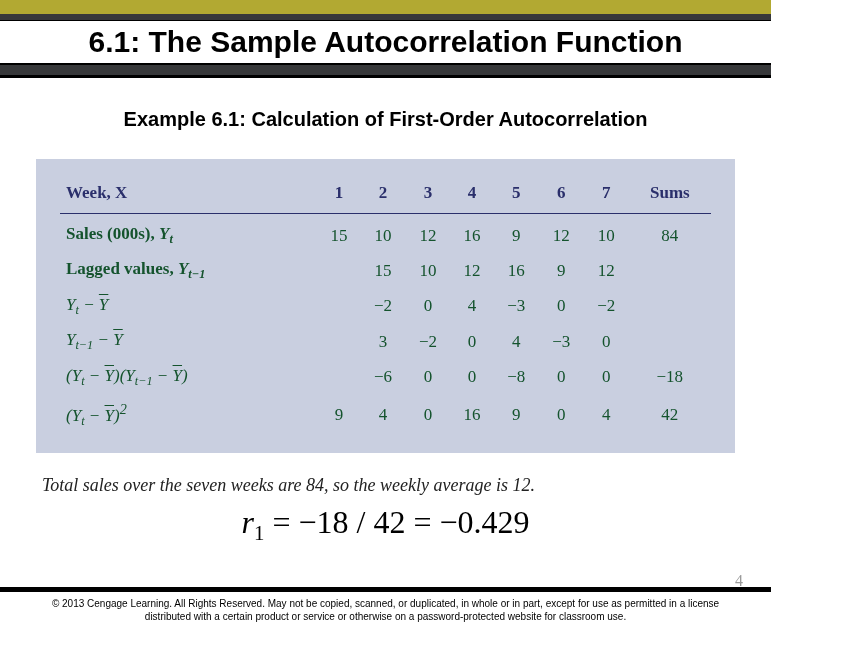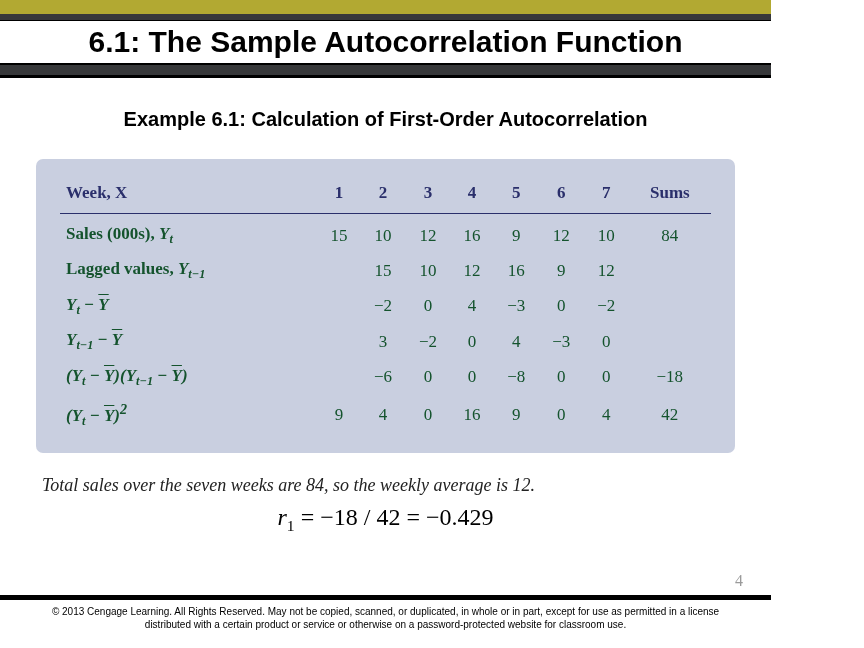--- a/index.html
+++ b/index.html
@@ -44,21 +44,20 @@
   .subtitle {
     font-size: 20px;
     font-weight: bold;
     text-align: center;
     margin: 12px 0 28px 0;
   }
   .table-wrap {
     background: #c9cfe0;
     padding: 18px 24px 18px 24px;
     font-family: "Times New Roman", Times, serif;
-    border-radius: 7px;
   }
   table {
     width: 100%;
     border-collapse: collapse;
     font-size: 17px;
   }
   thead th {
     text-align: center;
     font-weight: bold;
     color: #2a2f6b;
@@ -74,55 +73,55 @@
     padding: 6px 4px;
     color: #14532d;
   }
   tbody td.rowhead {
     text-align: left;
     padding-left: 6px;
     font-weight: bold;
     white-space: nowrap;
   }
   tbody td.rowhead.formula {
-    font-weight: bold;
+    font-weight: normal;
     font-style: italic;
     font-family: "Times New Roman", Times, serif;
     margin-top: 23px;
   }
   tbody tr.spacer td { padding-top: 10px; }
   .ybar { text-decoration: overline; }
   .sub { font-size: 0.72em; vertical-align: sub; font-style: italic; }
   .note {
     font-family: "Times New Roman", Times, serif;
     font-size: 18px;
     color: #222;
     margin: 22px 0 8px 6px;
     font-style: italic;
   }
   .equation {
     font-family: "Times New Roman", Times, serif;
-    font-size: 24px;
+    font-size: 32px;
     text-align: center;
     margin-top: 6px;
   }
   .equation .esub { font-size: 0.65em; vertical-align: sub; }
   .pagenum {
     position: absolute;
     right: 28px;
     bottom: 58px;
     color: #9a9a9a;
     font-size: 16px;
     font-family: "Times New Roman", Times, serif;
   }
   .footer {
     position: absolute;
     left: 0;
     right: 0;
-    bottom: 7px;
+    bottom: 15px;
   }
   .footer-rule {
     height: 5px;
     background: #000;
   }
   .copyright {
     font-size: 10px;
     text-align: center;
     color: #000;
     padding: 6px 48px 10px 48px;

